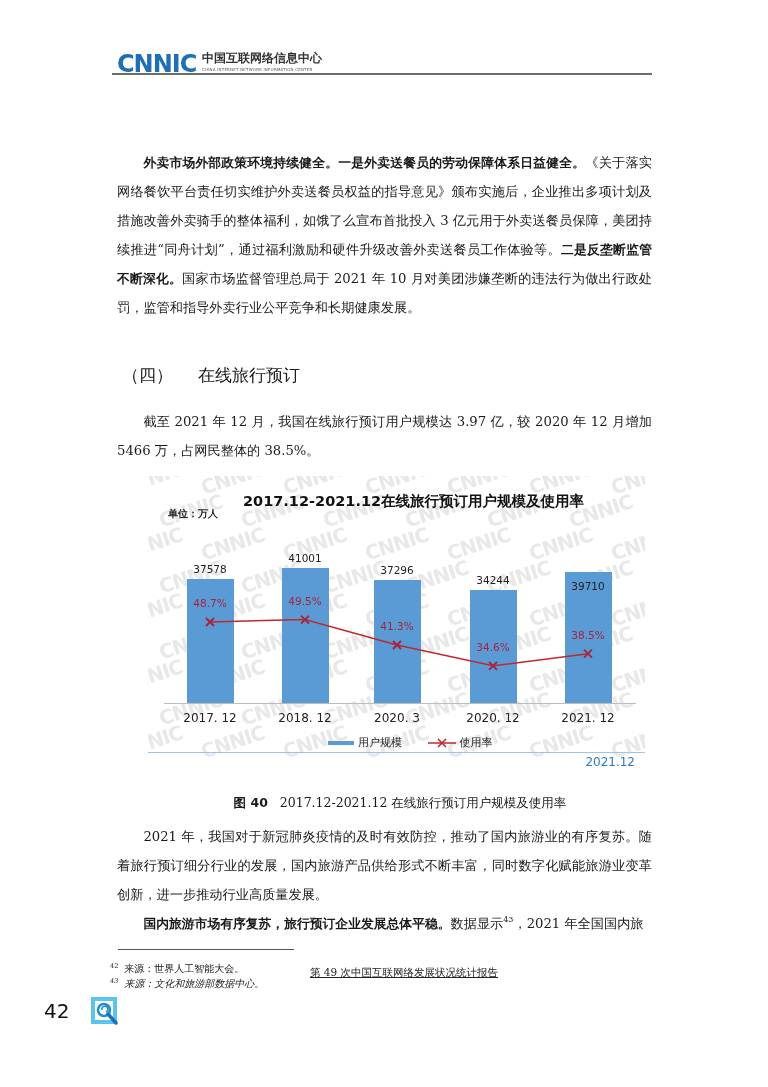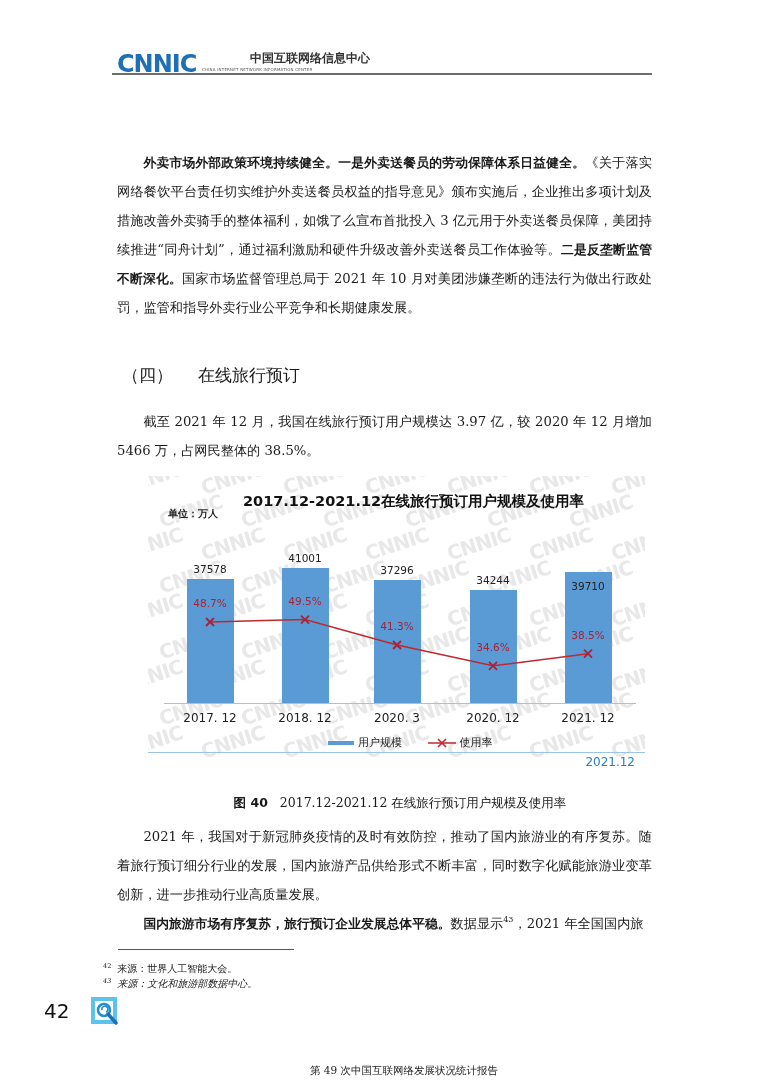--- a/index.html
+++ b/index.html
@@ -3,21 +3,21 @@
 <meta charset="utf-8">
 <style>
   html, body { margin: 0; padding: 0; background: #ffffff; }
   body { width: 768px; height: 1087px; position: relative; overflow: hidden;
          font-family: "DejaVu Serif", "Liberation Serif", serif; color: #1a1a1a; }
   .abs { position: absolute; }
 
   
   .hdr-logo { left: 117px; top: 51px; font-family: "DejaVu Sans", sans-serif; font-weight: bold;
               font-size: 24px; letter-spacing: -1px; color: #1f6fb6; line-height: 26px; }
-  .hdr-cn { left: 202px; top: 51px; font-size: 12px; font-weight: bold; color: #333; line-height: 14px; margin-left: 48px; }
+  .hdr-cn { left: 202px; top: 51px; font-size: 12px; font-weight: bold; color: #333; line-height: 14px; }
   .hdr-en { left: 202px; top: 67px; font-family: "DejaVu Sans", sans-serif; font-size: 4px; color: #555; letter-spacing: 0.2px; }
   .hdr-rule { left: 112px; top: 73px; width: 540px; height: 2px; background: #6d6d6d; }
 
   
   .para { left: 117px; width: 535px; font-size: 13.2px; line-height: 29px; text-align: justify; }
   .para p { margin: 0; }
   .indent { text-indent: 2em; }
   .bold { font-weight: bold; font-family: "DejaVu Sans", sans-serif; font-size: 12.8px; }
   sup { font-size: 8px; line-height: 0; vertical-align: 6px; }
 
@@ -42,27 +42,27 @@
   .src-rule { position: absolute; left: 0; top: 276px; width: 497px; height: 1px; background: #9cc4e6; }
   .src { position: absolute; top: 280px; left: 6px; font-family: "DejaVu Sans", sans-serif; font-size: 10px; color: #2a7cc0; white-space: nowrap; }
   .src-logo { font-weight: bold; font-size: 17px; letter-spacing: -1px; color: #1f6fb6; margin: 0 6px 0 4px; vertical-align: -2px; }
   .src-date { position: absolute; top: 279px; right: 10px; font-family: "DejaVu Sans", sans-serif; font-size: 12px; color: #2a7cc0; font-weight: normal; }
 
   .caption { left: 150px; width: 500px; top: 795px; text-align: center; font-size: 12.5px; }
   .caption .lab { font-family: "DejaVu Sans", sans-serif; font-weight: bold; }
 
   
   .fn-rule { left: 118px; top: 949px; width: 176px; height: 1px; background: #555; }
-  .fn { left: 103px; font-size: 10px; line-height: 14px; text-align: center; }
+  .fn { left: 110px; font-size: 10px; line-height: 14px; text-align: center; }
   .fn sup { font-size: 6.5px; vertical-align: 4px; margin-right: 6px; }
 
   
   .pg-num { left: 44px; top: 999px; font-family: "DejaVu Sans", sans-serif; font-size: 20px; color: #111; }
   .pg-icon { left: 90px; top: 996px; width: 30px; height: 30px; }
-  .footer-title { left: 310px; top: 1064px; font-size: 10.5px; color: #222; }
+  .footer-title { left: 310px; top: 966px; font-size: 10.5px; color: #222; text-decoration: underline; }
 </style>
 </head>
 <body>
 
 <div class="abs hdr-logo">CNNIC</div>
 <div class="abs hdr-cn">中国互联网络信息中心</div>
 <div class="abs hdr-en">CHINA INTERNET NETWORK INFORMATION CENTER</div>
 <div class="abs hdr-rule"></div>
 
 <div class="abs para" style="top:88px;">

